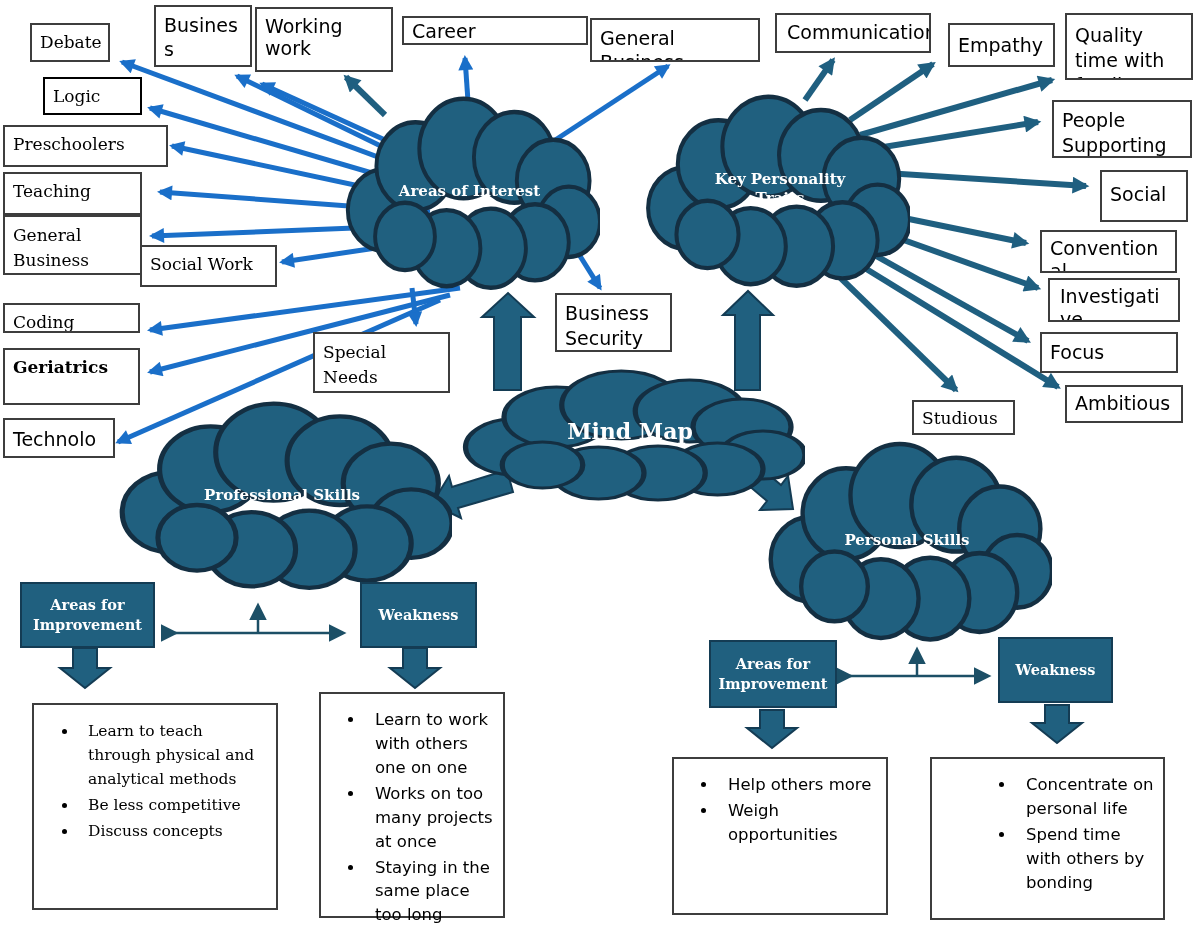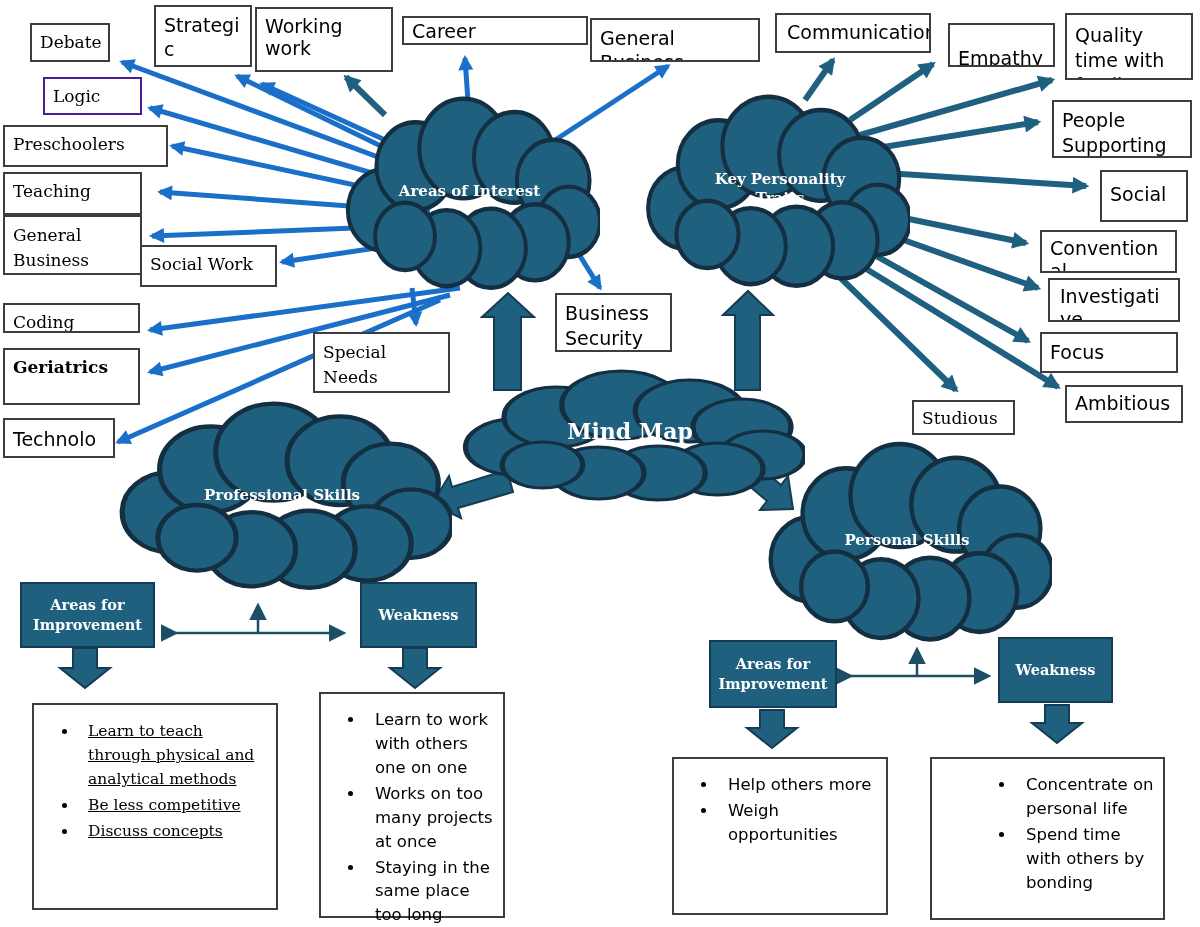--- a/index.html
+++ b/index.html
@@ -9,29 +9,29 @@
   .cloud-svg{position:absolute;}
   .cloud-label{position:absolute;display:flex;align-items:center;justify-content:center;
                text-align:center;color:#ffffff;font-family:"DejaVu Serif",serif;
                font-weight:bold;font-size:15px;line-height:1.25;pointer-events:none;}
   .box{position:absolute;background:#ffffff;border:2px solid #3d3d3d;box-sizing:border-box;
        color:#000;overflow:hidden;padding:6px 8px;font-size:19px;line-height:23px;}
   .sans{font-family:"DejaVu Sans",sans-serif;}
   .serif{font-family:"DejaVu Serif",serif;font-size:17px;}
   .breakall{word-break:break-all;}
   .nowrapclip{white-space:nowrap;}
-  .greenborder{border:2px solid #4c1d95;}
+  .greenborder{border:2px solid #000000;}
   .callout{position:absolute;background:#20607f;border:2px solid #143c54;box-sizing:border-box;
            color:#fff;font-family:"DejaVu Serif",serif;font-weight:bold;font-size:14.5px;
            display:flex;align-items:center;justify-content:center;text-align:center;line-height:1.4;}
   .listbox{position:absolute;background:#fff;border:2px solid #3d3d3d;box-sizing:border-box;}
   .listbox ul{margin:14px 6px 0 0;padding-left:44px;}
   .listbox li{padding-left:10px;margin-bottom:2px;}
   .list-sans{font-family:"DejaVu Sans",sans-serif;font-size:16.5px;line-height:1.45;}
-  .list-serif{font-family:"DejaVu Serif",serif;font-size:15.5px;line-height:1.55;text-decoration:underline;}
+  .list-serif{font-family:"DejaVu Serif",serif;font-size:15.5px;line-height:1.55;}
   .hintline{display:block;text-align:center;}
 </style>
 </head>
 <body>
 
 <div id="canvas">
 
   <svg class="layer">
     <defs>
       <marker id="mBlue" viewBox="0 0 10 10" refX="8" refY="5" markerWidth="3.4" markerHeight="3" orient="auto" markerUnits="strokeWidth">
@@ -139,29 +139,29 @@
   <div class="box serif" style="left:30px;top:23px;width:80px;height:39px;">Debate</div>
   <div class="box serif greenborder" style="left:43px;top:77px;width:99px;height:38px;">Logic</div>
   <div class="box serif" style="left:3px;top:125px;width:165px;height:42px;">Preschoolers</div>
   <div class="box serif" style="left:3px;top:172px;width:139px;height:43px;">Teaching</div>
   <div class="box serif" style="left:3px;top:215px;width:139px;height:60px;line-height:25px;">General Business</div>
   <div class="box serif" style="left:140px;top:245px;width:137px;height:42px;">Social Work</div>
   <div class="box serif" style="left:3px;top:303px;width:137px;height:30px;">Coding</div>
   <div class="box serif" style="left:3px;top:348px;width:137px;height:57px;font-weight:bold;">Geriatrics</div>
   <div class="box sans breakall" style="left:3px;top:418px;width:112px;height:40px;line-height:26px;">Technology</div>
 
-  <div class="box sans breakall" style="left:154px;top:5px;width:98px;height:62px;line-height:24px;">Strategic</div>
+  <div class="box sans breakall" style="left:154px;top:5px;width:98px;height:62px;line-height:24px;">Business</div>
   <div class="box sans" style="left:255px;top:7px;width:138px;height:65px;line-height:22px;">
     <span>Working work</span>
     <span class="hintline">,</span>
   </div>
   <div class="box sans" style="left:402px;top:16px;width:186px;height:29px;padding-top:2px;">Career</div>
   <div class="box sans" style="left:590px;top:18px;width:170px;height:44px;line-height:24px;">General Business</div>
   <div class="box sans nowrapclip" style="left:775px;top:13px;width:156px;height:40px;padding-left:10px;">Communication</div>
-  <div class="box sans" style="left:948px;top:23px;width:107px;height:44px;padding-top:22px;">Empathy</div>
+  <div class="box sans" style="left:948px;top:23px;width:107px;height:44px;padding-top:9px;">Empathy</div>
   <div class="box sans" style="left:1065px;top:13px;width:128px;height:67px;line-height:25px;padding-top:8px;">Quality time with family</div>
 
   <div class="box sans" style="left:1052px;top:100px;width:140px;height:58px;line-height:25px;">People Supporting</div>
   <div class="box sans" style="left:1100px;top:170px;width:88px;height:52px;padding-top:11px;">Social</div>
   <div class="box sans breakall" style="left:1040px;top:230px;width:137px;height:43px;line-height:23px;padding-top:5px;">Conventional</div>
   <div class="box sans breakall" style="left:1048px;top:278px;width:132px;height:44px;line-height:23px;padding:5px 10px;">Investigative</div>
   <div class="box sans" style="left:1040px;top:332px;width:138px;height:41px;padding-top:7px;">Focus</div>
   <div class="box sans" style="left:1065px;top:385px;width:118px;height:38px;padding-top:5px;">Ambitious</div>
   <div class="box serif" style="left:912px;top:400px;width:103px;height:35px;padding-top:5px;">Studious</div>
 

